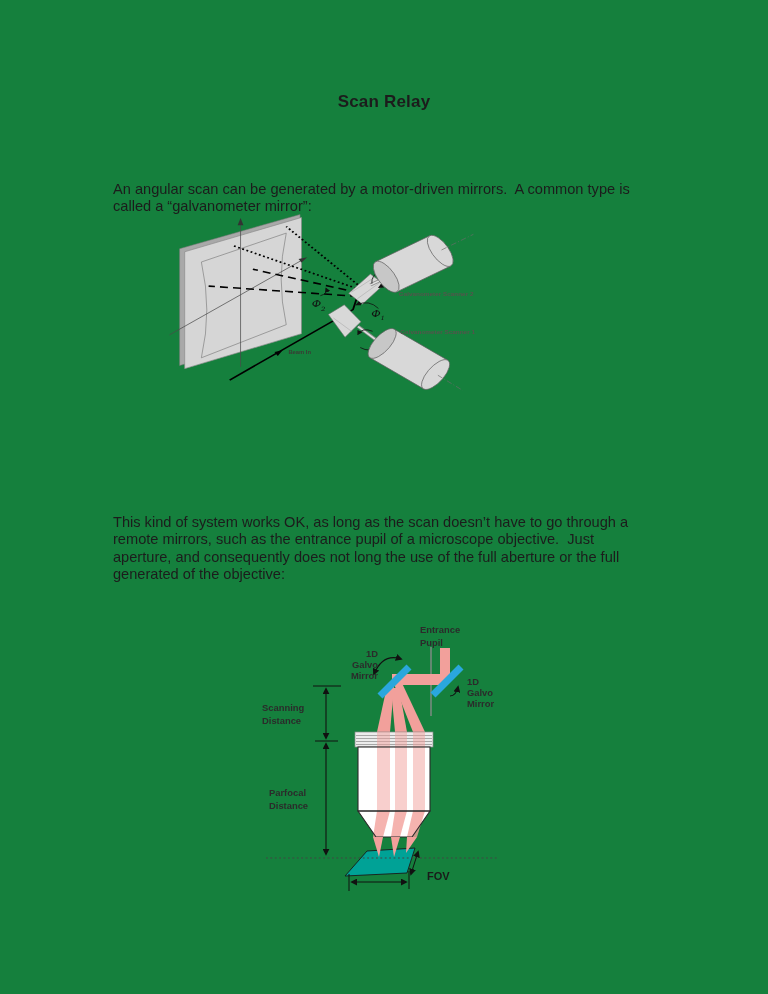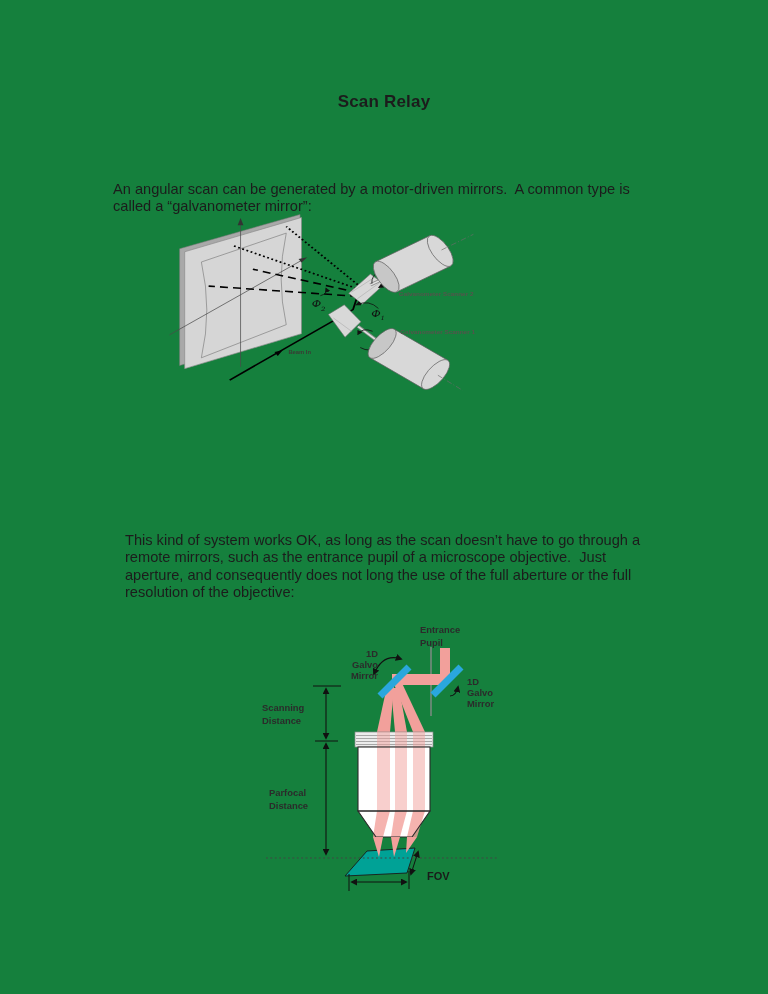--- a/index.html
+++ b/index.html
@@ -3,21 +3,21 @@
 <meta charset="utf-8">
 <style>
   html,body{margin:0;padding:0;background:#ffffff;}
   .page{position:relative;width:768px;height:994px;background:#15803d;overflow:hidden;
         font-family:"Liberation Sans",sans-serif;color:#1c1c1c;}
   .doc-title{position:absolute;top:92px;left:0;width:768px;text-align:center;
              font-size:17px;font-weight:bold;letter-spacing:.2px;}
   .para{position:absolute;left:113px;font-size:14.6px;line-height:17.4px;}
   .para div{white-space:pre;}
   #para1{top:142px;margin-top:39px;}
-  #para2{top:532px;margin-left:12px;}
+  #para2{top:514px;}
   svg{position:absolute;}
   svg text{font-family:"Liberation Sans",sans-serif;}
   .d2lab{font-size:9.4px;font-weight:bold;fill:#2b2b2b;}
   .d1lab{font-size:8.8px;font-weight:bold;fill:#54544c;}
   .phi{font-family:"DejaVu Serif",serif;font-style:italic;font-size:16px;fill:#111;}
   .phisub{font-family:"DejaVu Serif",serif;font-style:italic;font-size:9.5px;fill:#111;}
 </style>
 </head>
 <body>
 
@@ -110,21 +110,21 @@
       <text x="448" y="390" class="phi">Φ</text>
       <text x="461" y="396" class="phisub">1</text>
     </g>
     </svg>
   </svg>
 
   <div class="para" id="para2">
     <div>This kind of system works OK, as long as the scan doesn’t have to go through a</div>
     <div>remote mirrors, such as the entrance pupil of a microscope objective.  Just</div>
     <div>aperture, and consequently does not long the use of the full aberture or the full</div>
-    <div>resolution of the objective:</div>
+    <div>generated of the objective:</div>
   </div>
 
   <svg style="left:252px;top:615px;" width="256" height="285" viewBox="252 615 256 285">
     <defs>
       <marker id="dm2" viewBox="0 0 10 10" refX="7.5" refY="5" markerUnits="userSpaceOnUse" markerWidth="7" markerHeight="7" orient="auto-start-reverse">
         <path d="M0 0 L10 5 L0 10 Z" fill="#111"></path>
       </marker>
     </defs>
 
     <g>

